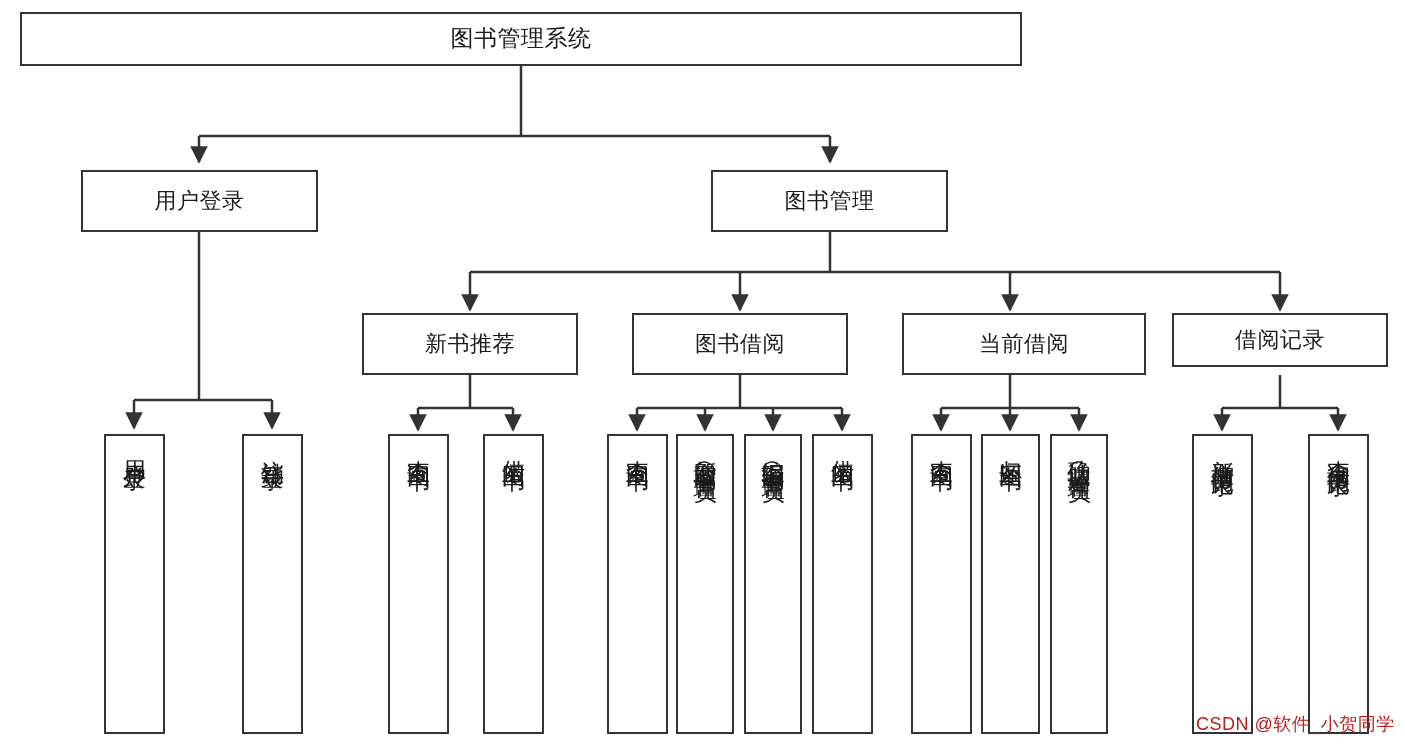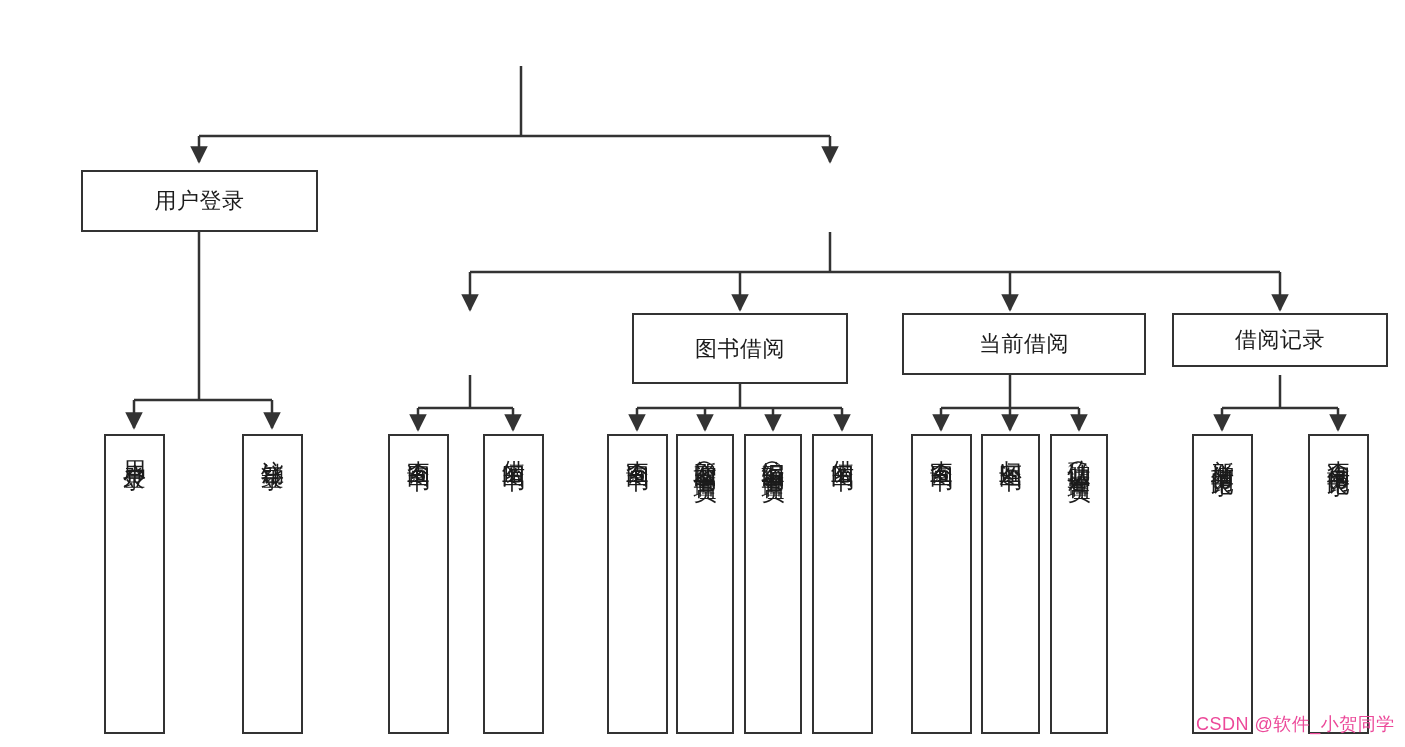--- a/index.html
+++ b/index.html
@@ -56,21 +56,21 @@
   }
   .node.v .lbl {
     writing-mode: vertical-rl;
     text-orientation: upright;
     font-size: 23px;
     letter-spacing: 3px;
     line-height: 1;
   }
   .watermark {
     position: absolute;
-    color: #ec4899;
+    color: #b91c1c;
     font-size: 18px;
     white-space: nowrap;
     z-index: 5;
     letter-spacing: 0.5px;
   }
 </style>
 </head>
 <body>
 
 <div id="canvas">
@@ -118,26 +118,35 @@
       <path d="M 1010 408 L 1010 430" marker-end="url(#arrow)"></path>
       <path d="M 1079 408 L 1079 430" marker-end="url(#arrow)"></path>
 
       <path d="M 1280 375 L 1280 408"></path>
       <path d="M 1222 408 L 1338 408"></path>
       <path d="M 1222 408 L 1222 430" marker-end="url(#arrow)"></path>
       <path d="M 1338 408 L 1338 430" marker-end="url(#arrow)"></path>
     </g>
   </svg>
 
+  <div class="node h root" style="left:20px; top:12px; width:1002px; height:54px;">
+    <span class="lbl">图书管理系统</span>
+  </div>
 
   <div class="node h" style="left:81px; top:170px; width:237px; height:62px;">
     <span class="lbl">用户登录</span>
   </div>
-
-  <div class="node h" style="left:632px; top:313px; width:216px; height:71px;">
+  <div class="node h" style="left:711px; top:170px; width:237px; height:62px;">
+    <span class="lbl">图书管理</span>
+  </div>
+
+  <div class="node h" style="left:362px; top:313px; width:216px; height:62px;">
+    <span class="lbl">新书推荐</span>
+  </div>
+  <div class="node h" style="left:632px; top:313px; width:216px; height:62px;">
     <span class="lbl">图书借阅</span>
   </div>
   <div class="node h" style="left:902px; top:313px; width:244px; height:62px;">
     <span class="lbl">当前借阅</span>
   </div>
   <div class="node h" style="left:1172px; top:313px; width:216px; height:54px;">
     <span class="lbl">借阅记录</span>
   </div>
 
   <div class="node v" style="left:104px; top:434px; width:61px; height:300px;">

